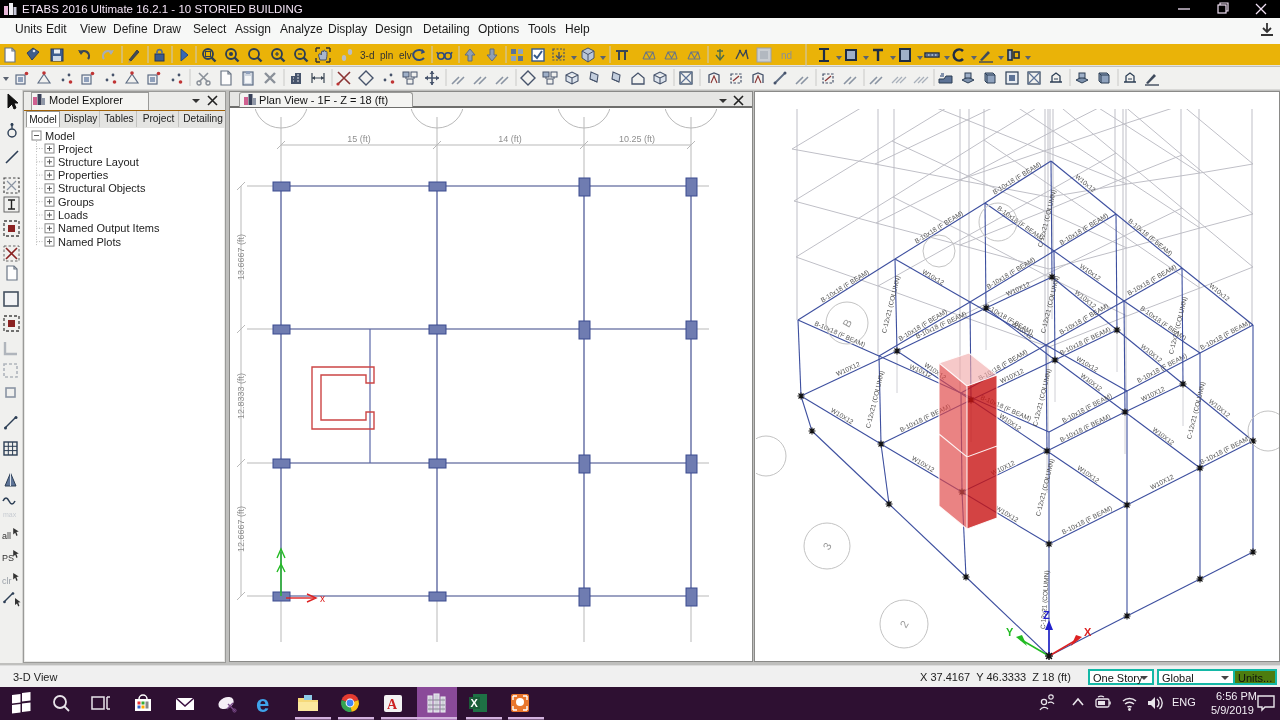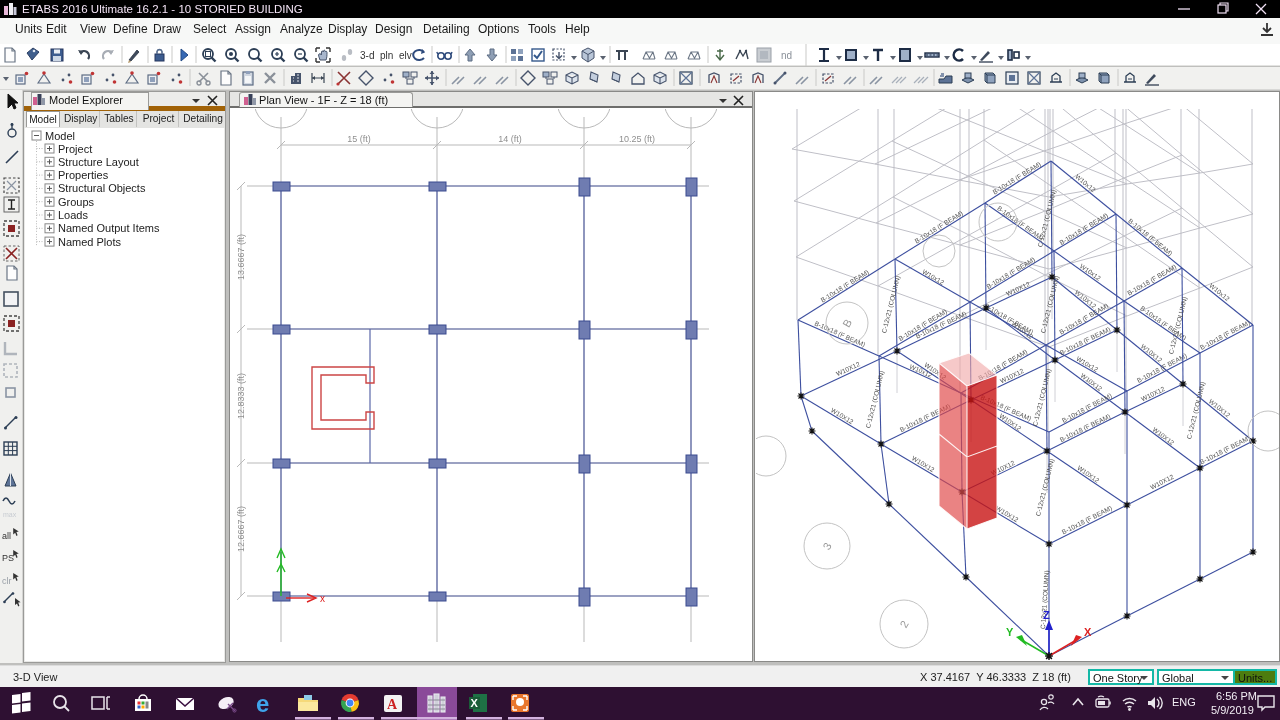--- a/index.html
+++ b/index.html
@@ -1,22 +1,22 @@
 <!DOCTYPE html>
 <html><head><meta charset="utf-8"><style>
 *{margin:0;padding:0;box-sizing:border-box}
 body{width:1280px;height:720px;position:relative;overflow:hidden;font-family:"Liberation Sans",sans-serif;background:#bfbfbd}
 .abs{position:absolute}
 .title{left:0;top:0;width:1280px;height:18px;background:#000000;color:#f4e4f6;font-size:11.5px}
 .menu{left:0;top:18px;width:1280px;height:26px;background:#f7f8f7;font-size:12px;color:#1a1a1a}
-.tb{left:0;top:44px;width:1280px;height:22px;background:#ffffff;border-bottom:1px solid #e3e3e1}
+.tb{left:0;top:44px;width:1280px;height:22px;background:#eab308;border-bottom:1px solid #e3e3e1}
 .tb2{left:0;top:67px;width:1280px;height:23px;background:#f1f1ef;border-bottom:1px solid #d8d8d6}
 .lefttb{left:0;top:90px;width:23px;height:573px;background:#f0f0ee;border-right:1px solid #d5d5d3}
 .mex{left:23px;top:91px;width:203px;height:572px;background:#e9e9e7;border:1px solid #9a9a98}
-.mex .hdr{position:absolute;left:0;top:0;width:201px;height:19px;background:#ececea;border-bottom:5px solid #a16207}
+.mex .hdr{position:absolute;left:0;top:0;width:201px;height:19px;background:#ececea;border-bottom:1px solid #a16207}
 .mex .hdrtab{position:absolute;left:7px;top:0;width:118px;height:18px;background:#f4f4f2;border:1px solid #9a9a98;border-bottom:none;font-size:11px;color:#111}
 .tabs{position:absolute;left:0;top:19px;width:201px;height:17px;background:#e4e4e2;font-size:11px;color:#222}
 .tabs span{position:absolute;top:0;height:16px;padding:2px 2px 0;border-right:1px solid #c2c2c0;font-size:10.2px;white-space:nowrap;overflow:hidden;text-align:center}
 .tabs .act{background:#fff;border:1px solid #9a9a98;border-bottom:none;font-weight:400}
 .treebox{position:absolute;left:1px;top:36px;width:199px;height:533px;background:#fff}
 .win{background:#fff;border:1px solid #8a8a88}
 .tabbar{position:absolute;left:0;top:0;right:0;height:16px;background:#e6e6e4;border-bottom:2px solid #6e6e6c}
 .vtab{position:absolute;top:0;height:15px;font-size:11px;color:#111;border:1px solid #9a9a98;border-bottom:none;border-radius:3px 3px 0 0;padding:1px 8px 0 4px;white-space:nowrap;overflow:hidden}
 .status{left:0;top:665px;width:1280px;height:22px;background:#f0f0f0;border-top:1px solid #dcdcdc;font-size:11px;color:#222}
 .task{left:0;top:687px;width:1280px;height:33px;background:#2e1032}

